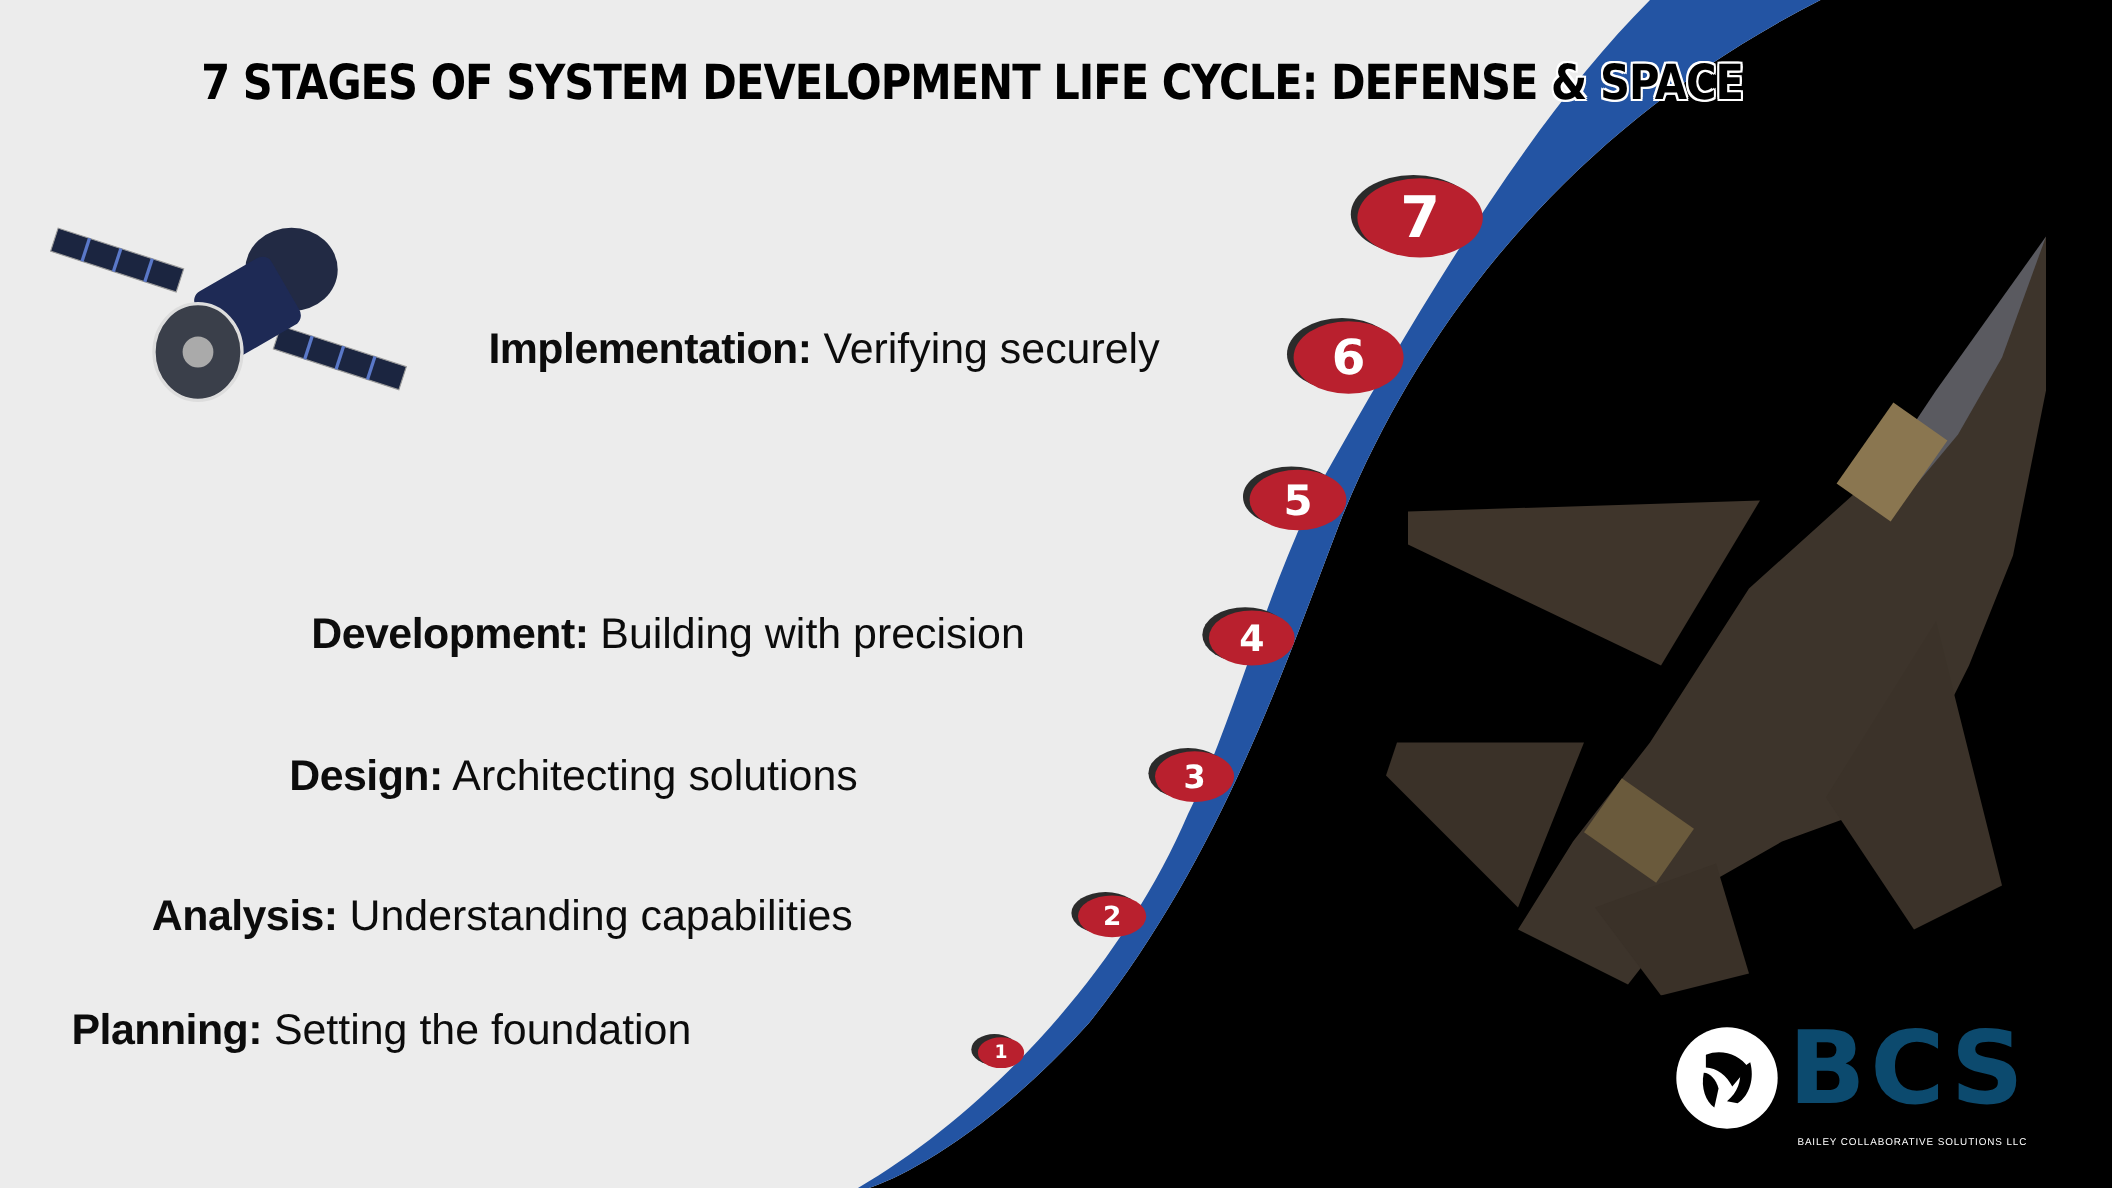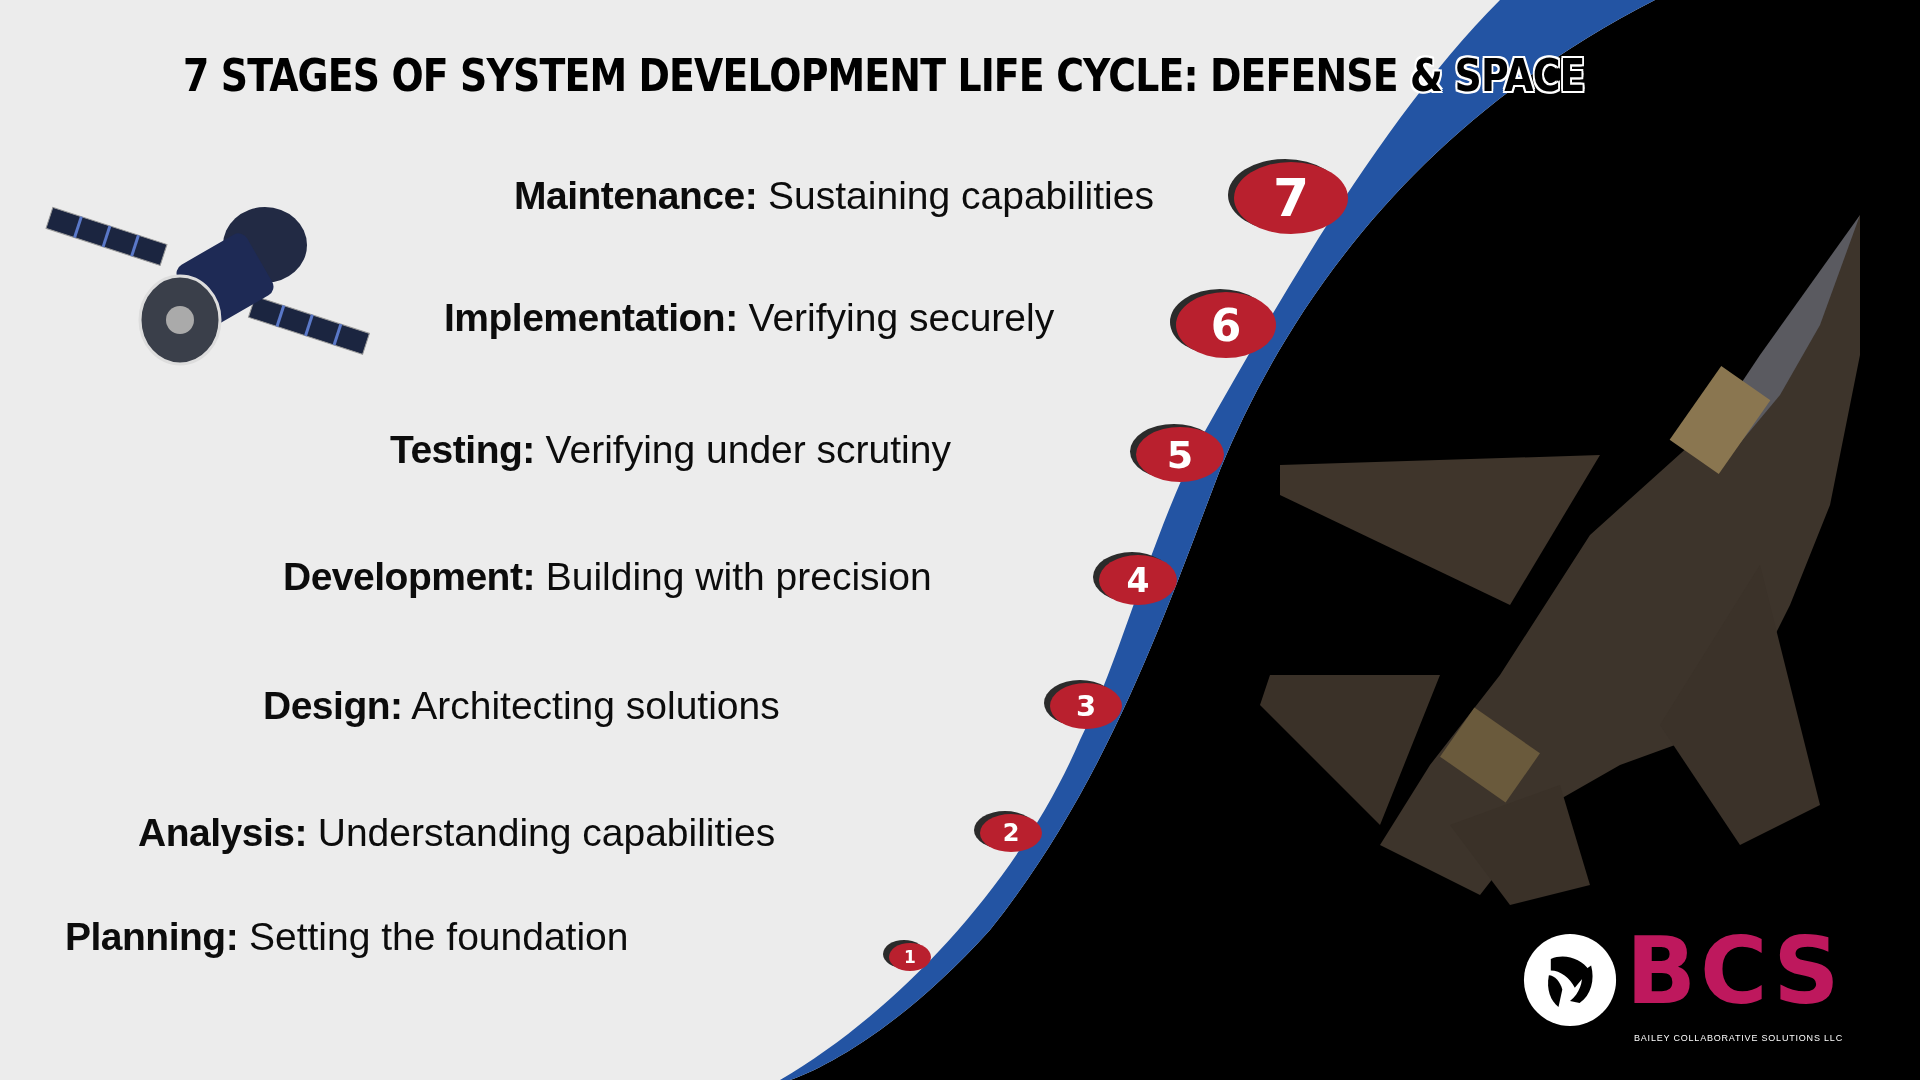--- a/index.html
+++ b/index.html
@@ -13,21 +13,21 @@
       -2px -2px 0 #fff, 2px -2px 0 #fff, -2px 2px 0 #fff, 2px 2px 0 #fff, 0 2px 0 #fff, 0 -2px 0 #fff, 2px 0 0 #fff, -2px 0 0 #fff; }
   .stage-row { position:absolute; white-space:nowrap; font-size:39px; color:#0c0c0c; line-height:1; }
   .stage-row .name { font-weight:bold; letter-spacing:-0.5px; }
   .stage-row .desc { font-weight:normal; }
   .badge { position:absolute; border-radius:50%; background:#b9202e;
            box-shadow:-6px -3px 0 0 #2b2b2b; color:#fff; font-weight:900;
            display:flex; align-items:center; justify-content:center;
            font-family:"DejaVu Sans", sans-serif; }
   .logo { position:absolute; left:1522px; top:932px; width:300px; height:100px; }
   .logo-circle { position:absolute; left:0; top:0; width:96px; height:96px; }
-  .logo-text { position:absolute; left:104px; top:-6px; font-size:92px; font-weight:bold; color:#be185d; letter-spacing:4px;
+  .logo-text { position:absolute; left:104px; top:-6px; font-size:92px; font-weight:bold; color:#0c4a6e; letter-spacing:4px;
                font-family:"DejaVu Sans", sans-serif; line-height:1; }
   .logo-sub { position:absolute; left:112px; top:101px; font-size:9px; color:#fff; letter-spacing:0.8px; white-space:nowrap; }
   .satellite { position:absolute; left:25px; top:200px; width:370px; height:180px; }
   .jet { position:absolute; left:1260px; top:205px; width:620px; height:700px; }
 </style>
 </head>
 <body>
 
 <div id="stage">
 
@@ -66,31 +66,23 @@
     <polygon points="600,10 560,120 520,190 470,250 440,240 500,150" fill="#5a5a60"></polygon>
     <rect x="430" y="170" width="60" height="90" fill="#8a7650" transform="rotate(35 460 215)"></rect>
     <rect x="190" y="520" width="80" height="60" fill="#6a5a3c" transform="rotate(35 230 550)"></rect>
   </svg>
 
   <div class="title">
     <span>7 STAGES OF SYSTEM DEVELOPMENT LIFE CYCLE: DEFENSE</span>
     <span class="outlined">&amp; SPACE</span>
   </div>
 
-  <div class="stage-row" style="left:514px; top:176px;">
-    <span class="name">Maintenance:</span>
-    <span class="desc">Sustaining capabilities</span>
-  </div>
   <div class="stage-row" style="left:444px; top:298px;">
     <span class="name">Implementation:</span>
     <span class="desc">Verifying securely</span>
-  </div>
-  <div class="stage-row" style="left:390px; top:430px;">
-    <span class="name">Testing:</span>
-    <span class="desc">Verifying under scrutiny</span>
   </div>
   <div class="stage-row" style="left:283px; top:557px;">
     <span class="name">Development:</span>
     <span class="desc">Building with precision</span>
   </div>
   <div class="stage-row" style="left:224px; top:686px;margin-left:39px;">
     <span class="name">Design:</span>
     <span class="desc">Architecting solutions</span>
   </div>
   <div class="stage-row" style="left:138px; top:813px;">

